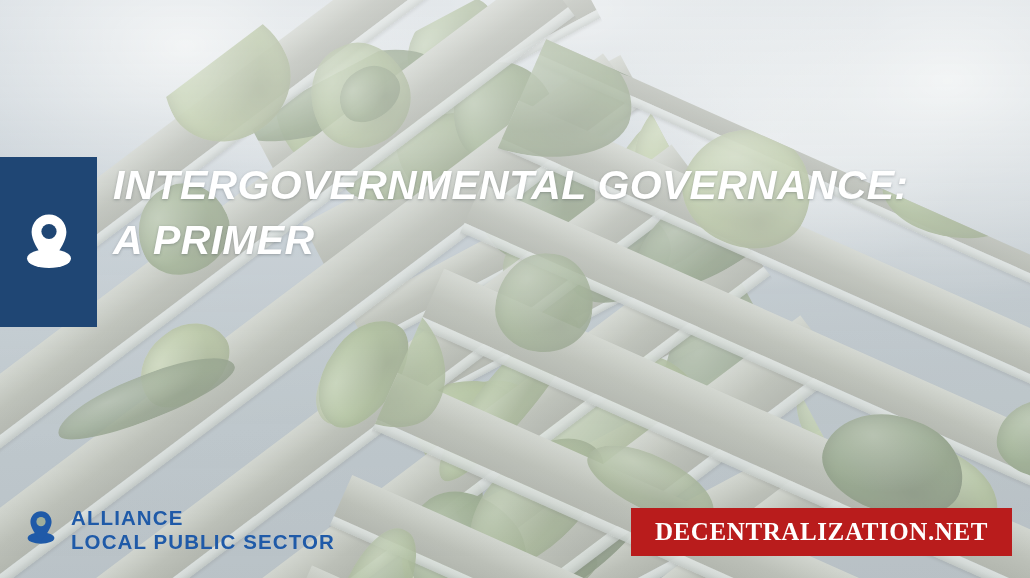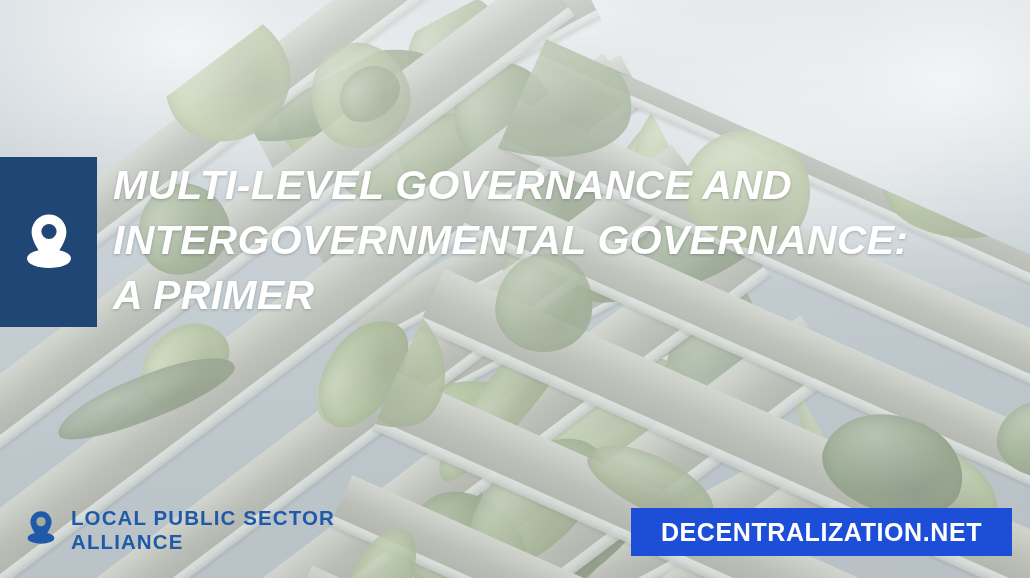--- a/index.html
+++ b/index.html
@@ -155,24 +155,25 @@
     letter-spacing: 1.1px;
   }
   .brand .words span { display: block; white-space: nowrap; }
 
   .url-box {
     position: absolute;
     left: 631px;
     top: 508px;
     width: 381px;
     height: 48px;
-    background: #1d4ed8;
+    background: #b91c1c;
     display: flex;
     align-items: center;
     justify-content: center;
+    font-family: Liberation Serif, serif;
   }
   .url-box .url-text {
     font-size: 25px;
     font-weight: 700;
     color: #ffffff;
     letter-spacing: 0.6px;
     white-space: nowrap;
   }
 </style>
 </head>
@@ -347,36 +348,35 @@
     <span>
       <svg width="56" height="62" viewBox="0 0 56 62" aria-hidden="true">
         <ellipse cx="28" cy="47.5" rx="22" ry="9.5" fill="#ffffff"></ellipse>
         <path d="M28 3.5c-9.6 0-17.4 7.8-17.4 17.4 0 12.6 15.2 29.3 16.1 30.3.7.8 1.9.8 2.6 0 .9-1 16.1-17.7 16.1-30.3C45.4 11.3 37.6 3.5 28 3.5z" fill="#ffffff"></path>
         <circle cx="28" cy="20.5" r="7.6" fill="#1f4674"></circle>
       </svg>
     </span>
   </div>
 
   <div class="title">
-    <span class="line">MULTI-LEVEL GOVERNANCE AND</span>
     <span class="line">INTERGOVERNMENTAL GOVERNANCE:</span>
     <span class="line">A PRIMER</span>
   </div>
 
   <div class="brand">
     <span class="mark">
       <svg width="34" height="40" viewBox="0 0 56 62" aria-hidden="true">
         <ellipse cx="28" cy="47.5" rx="22" ry="9.5" fill="#1f5aa8"></ellipse>
         <path d="M28 3.5c-9.6 0-17.4 7.8-17.4 17.4 0 12.6 15.2 29.3 16.1 30.3.7.8 1.9.8 2.6 0 .9-1 16.1-17.7 16.1-30.3C45.4 11.3 37.6 3.5 28 3.5z" fill="#1f5aa8"></path>
         <circle cx="28" cy="20.5" r="7.6" fill="#9fae9b"></circle>
       </svg>
     </span>
     <span class="words">
+      <span>ALLIANCE</span>
       <span>LOCAL PUBLIC SECTOR</span>
-      <span>ALLIANCE</span>
     </span>
   </div>
 
   <div class="url-box">
     <span class="url-text">DECENTRALIZATION.NET</span>
   </div>
 
 </div>
 
 </body></html>

